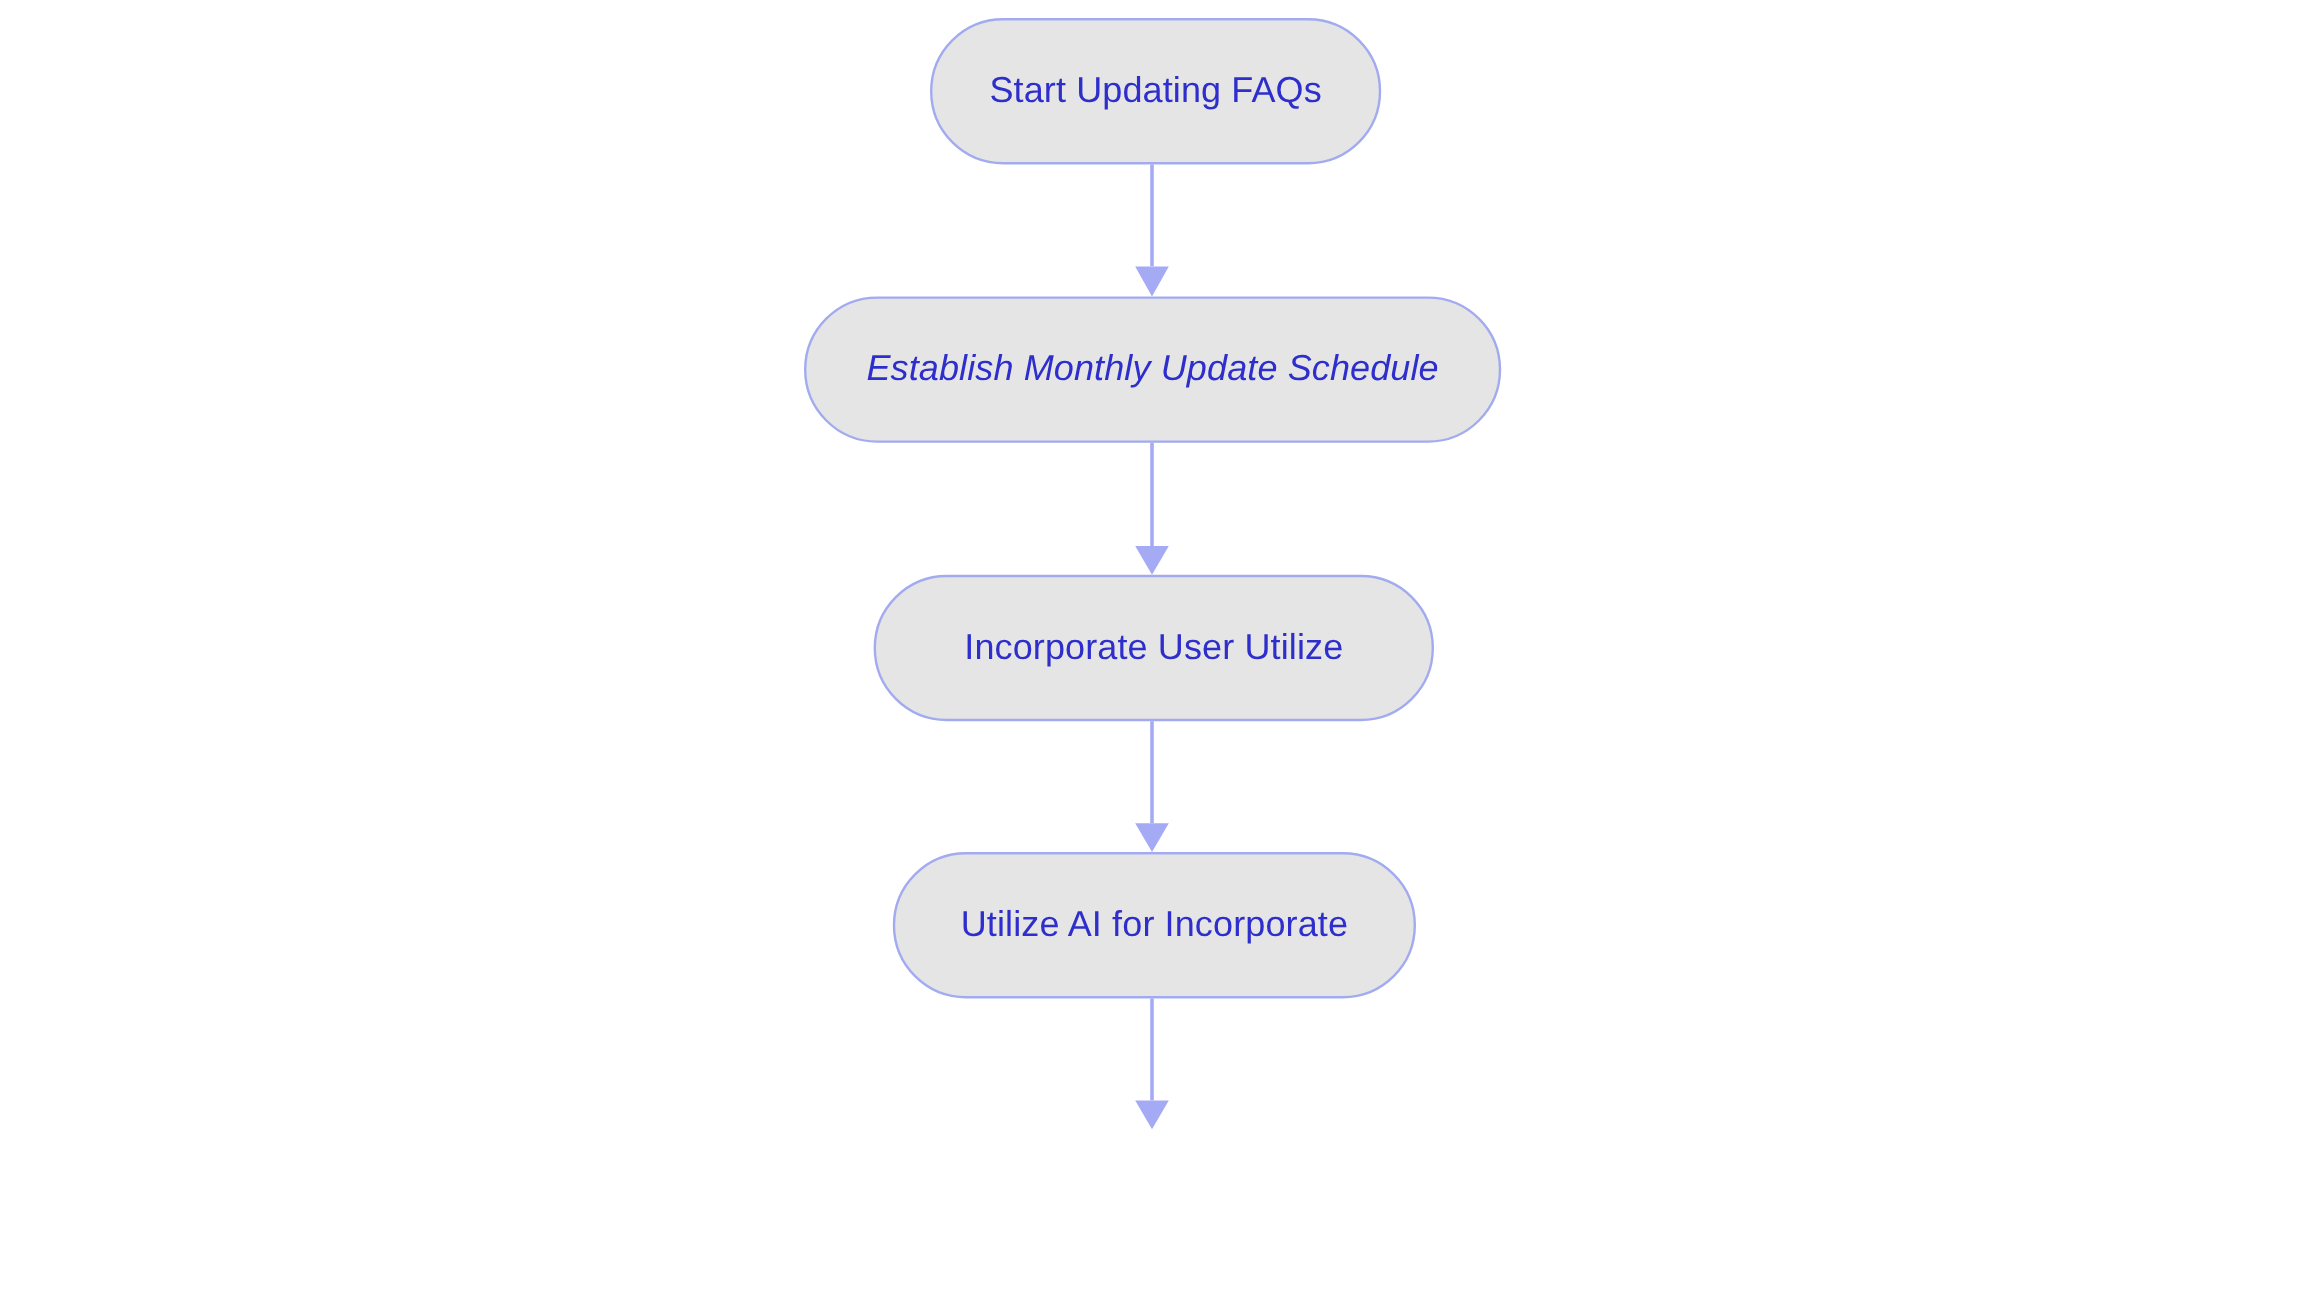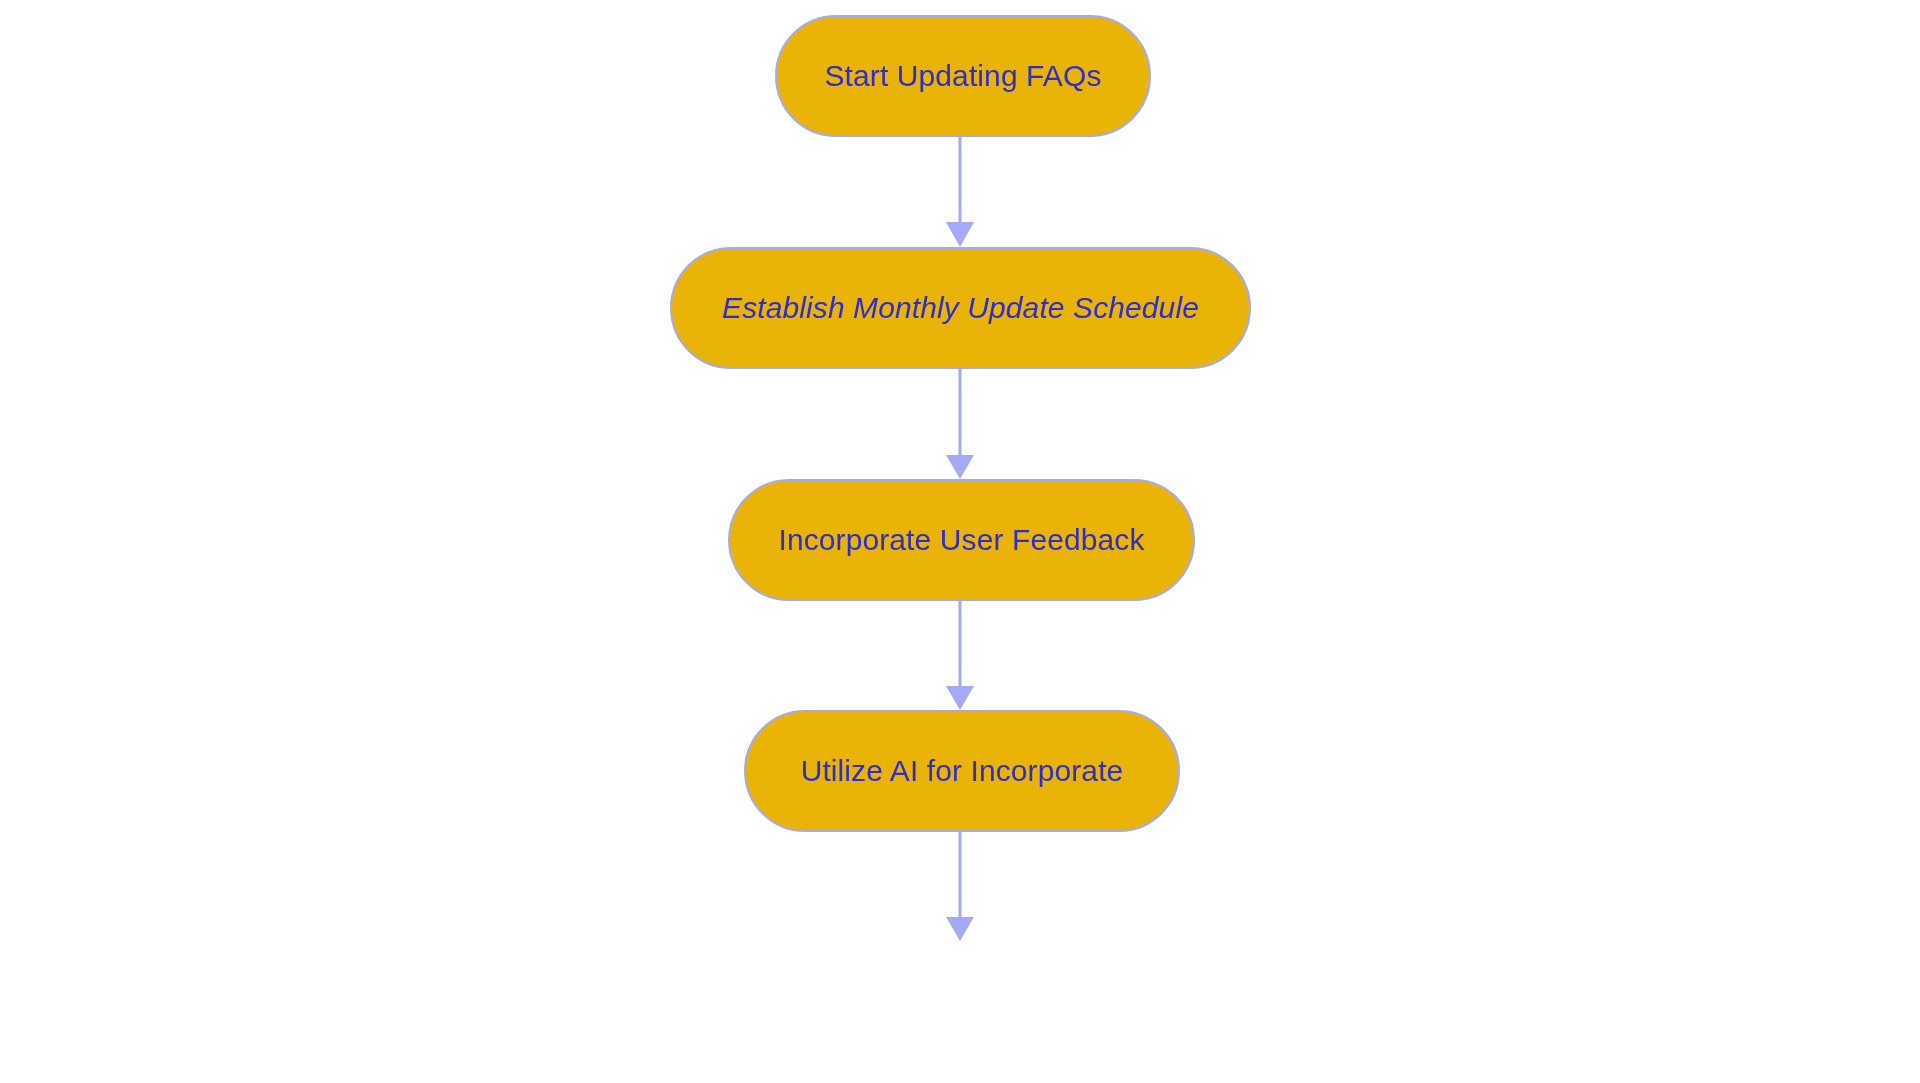--- a/index.html
+++ b/index.html
@@ -17,21 +17,21 @@
   #flowchart {
     position: relative;
     width: 1920px;
     height: 1083px;
     background: #ffffff;
   }
 
   .node {
     position: absolute;
     box-sizing: border-box;
-    background: #eab308;
+    background: #e5e5e5;
     border: 2px solid #a3abf0;
     border-radius: 999px;
     display: flex;
     align-items: center;
     justify-content: center;
     color: #2e2ecc;
     font-size: 30px;
     font-weight: 400;
     letter-spacing: 0.1px;
     white-space: nowrap;
@@ -99,21 +99,21 @@
 
   <div class="node node--n0">
     <span class="node-label">Start Updating FAQs</span>
   </div>
 
   <div class="node node--n1">
     <span class="node-label">Establish Monthly Update Schedule</span>
   </div>
 
   <div class="node node--n2">
-    <span class="node-label">Incorporate User Feedback</span>
+    <span class="node-label">Incorporate User Utilize</span>
   </div>
 
   <div class="node node--n3">
     <span class="node-label">Utilize AI for Incorporate</span>
   </div>
 
 
 </div>
 
 </body></html>

